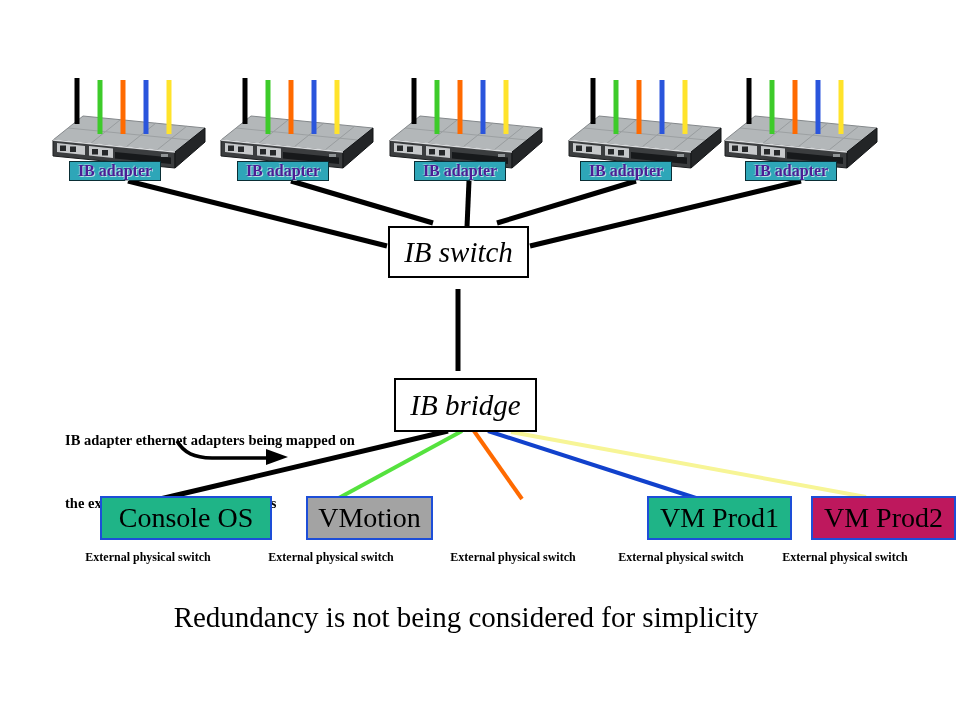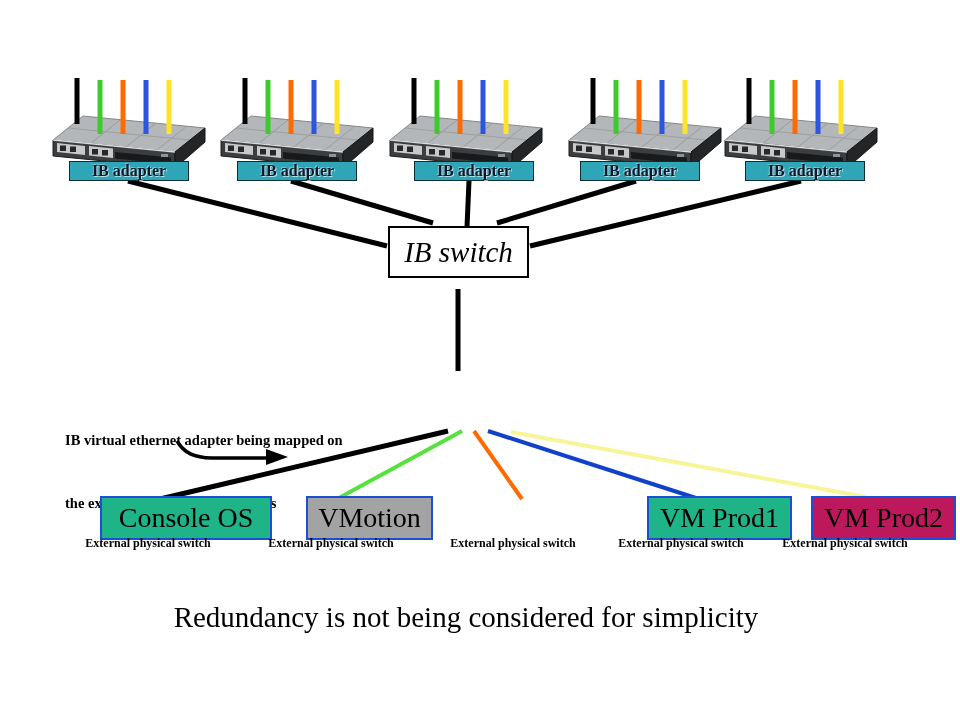--- a/index.html
+++ b/index.html
@@ -1,28 +1,28 @@
 <!DOCTYPE html>
 <html><head>
 <meta charset="utf-8">
 <style>
   html,body{margin:0;padding:0;background:#fff;}
   .stage{position:relative;width:960px;height:720px;background:#fff;overflow:hidden;
          font-family:"Liberation Serif",serif;color:#000;}
   svg.overlay{position:absolute;left:0;top:0;width:960px;height:720px;z-index:1;}
 
-  .adapter{position:absolute;top:161px;width:120px;height:20px;box-sizing:border-box;
+  .adapter{position:absolute;top:161px;width:92px;height:20px;box-sizing:border-box;
            border:1px solid #0a2e35;display:flex;align-items:center;justify-content:center;
-           font-weight:bold;font-size:16px;color:#0f172a;z-index:3;
+           font-weight:bold;font-size:16px;color:#4c1d95;z-index:3;
            text-shadow:1px 1px 0 rgba(255,255,255,.65),-1px -1px 0 rgba(255,255,255,.35);}
   .corebox{position:absolute;background:#fff;border:2px solid #000;box-sizing:border-box;
            display:flex;align-items:center;justify-content:center;font-size:29px;z-index:3;font-style:italic;}
   .extbox{position:absolute;top:496px;height:44px;box-sizing:border-box;border:2px solid #1d4ed8;
           display:flex;align-items:center;justify-content:center;font-size:28px;z-index:3;margin-left:38px;}
-  .extcap{position:absolute;top:536px;width:240px;margin-left:-120px;text-align:center;
+  .extcap{position:absolute;top:550px;width:240px;margin-left:-120px;text-align:center;
           font-weight:bold;font-size:12px;z-index:3;}
   .annotation{position:absolute;left:65px;top:388px;font-weight:bold;font-size:14.5px;
               line-height:21px;white-space:pre;z-index:3;}
   .footer{position:absolute;left:0;top:601px;width:932px;text-align:center;font-size:29px;z-index:3;}
 </style>
 </head>
 <body>
 
 <div class="stage">
 
@@ -91,23 +91,24 @@
     </g>
   </svg>
 
   <div class="adapter" style="left: 69px; background-color: rgb(46, 166, 184);">IB adapter</div>
   <div class="adapter" style="left: 237px; background-color: rgb(46, 166, 184);">IB adapter</div>
   <div class="adapter" style="left: 414px; background-color: rgb(46, 166, 184);">IB adapter</div>
   <div class="adapter" style="left: 580px; background-color: rgb(46, 166, 184);">IB adapter</div>
   <div class="adapter" style="left: 745px; background-color: rgb(46, 166, 184);">IB adapter</div>
 
   <div class="corebox" style="left:388px;top:226px;width:141px;height:52px">IB switch</div>
+  <div class="corebox" style="left:394px;top:378px;width:143px;height:54px">IB bridge</div>
 
   <div class="annotation">
-    <div>IB virtual ethernet adapter being mapped on</div>
+    <div>IB adapter ethernet adapters being mapped on</div>
     <div>the external physical  bridge ports</div>
   </div>
 
   <div class="extbox" style="left: 62px; width: 172px; background-color: rgb(31, 180, 135);">Console OS</div>
   <div class="extbox" style="left: 268px; width: 127px; background-color: #a3a3a3;">VMotion</div>
   <div class="extbox" style="left: 609px; width: 145px; background-color: rgb(31, 180, 135);">VM Prod1</div>
   <div class="extbox" style="left: 773px; width: 145px; background-color: #be185d;">VM Prod2</div>
 
   <div class="extcap" style="left:148px">External physical switch</div>
   <div class="extcap" style="left:331px">External physical switch</div>

